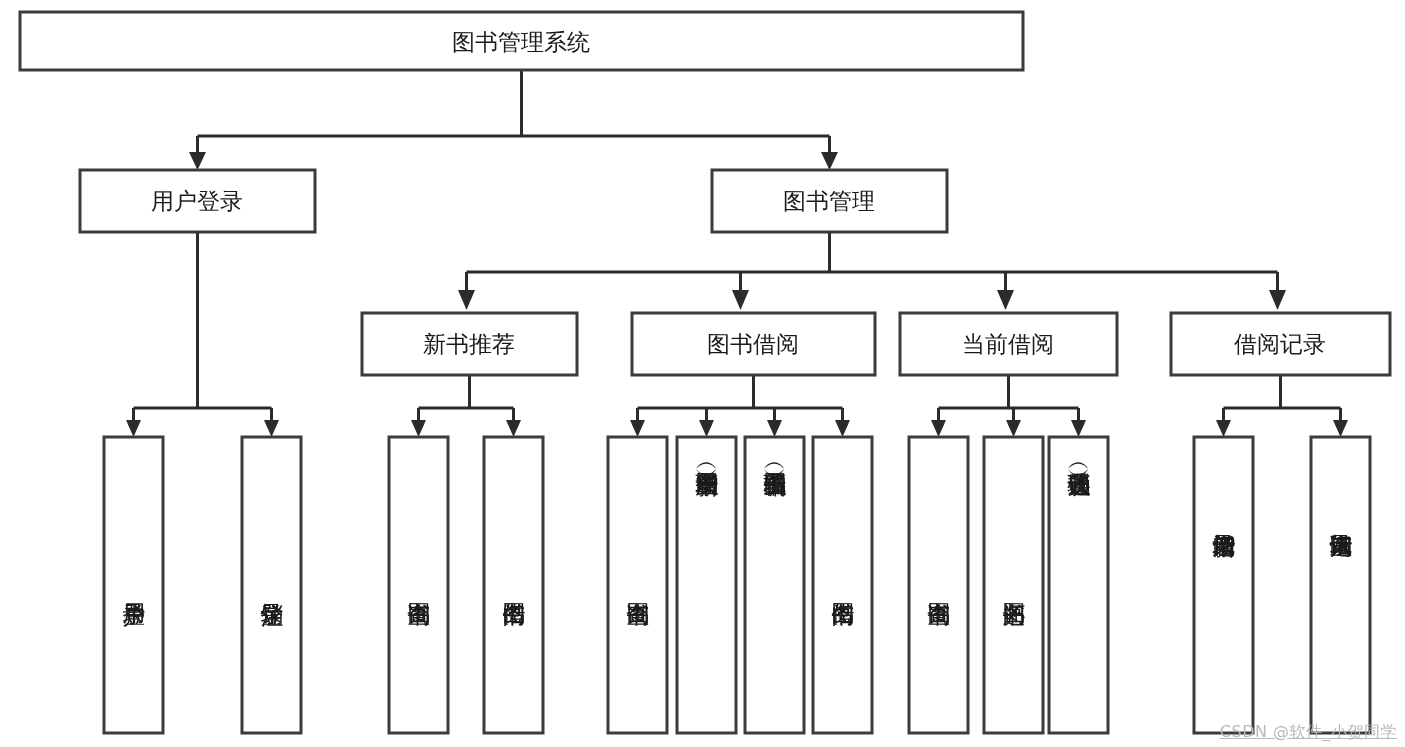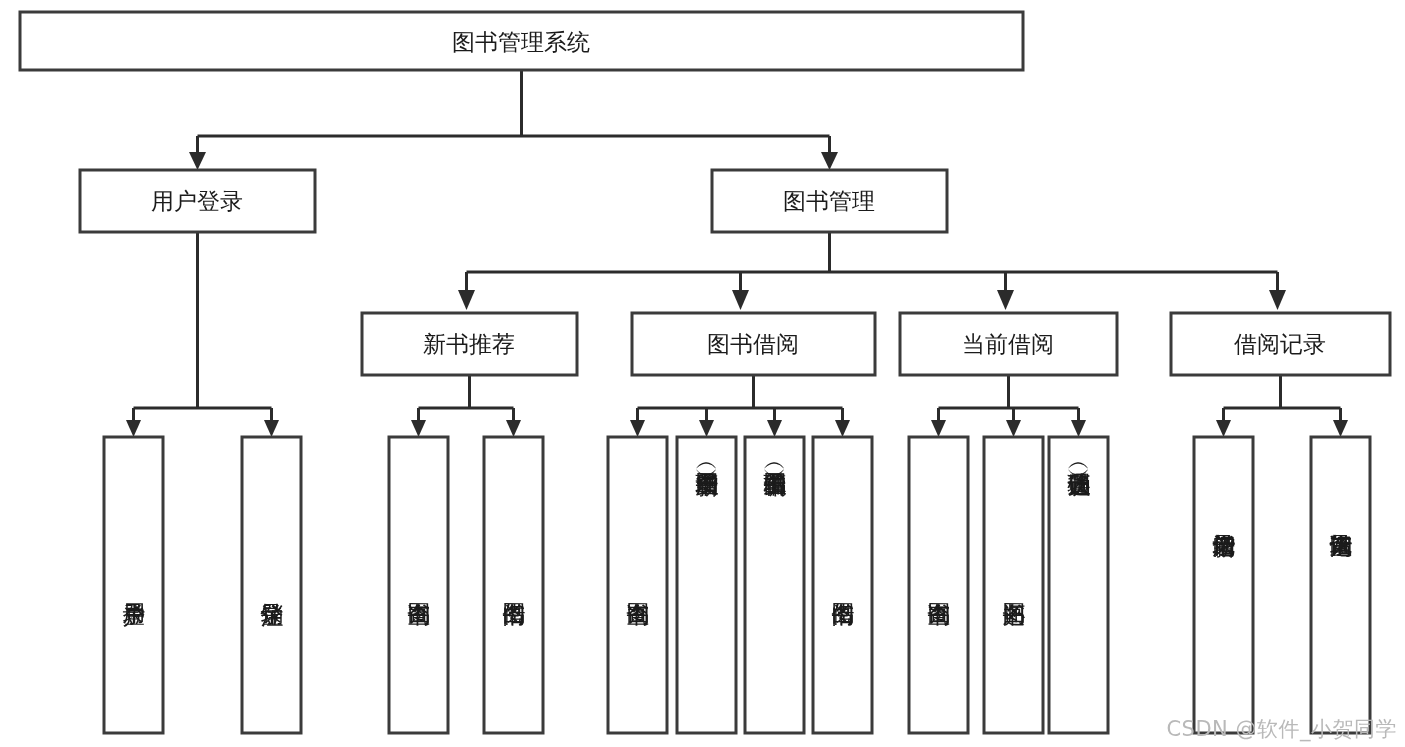--- a/index.html
+++ b/index.html
@@ -45,25 +45,26 @@
     stroke-width: 3;
     fill: none;
     stroke-linecap: butt;
   }
   .edge-head { fill: #2b2b2b; stroke: none; }
   .watermark {
     position: absolute;
     right: 8px;
     bottom: 4px;
     font-family: "DejaVu Sans", "Liberation Sans", sans-serif;
-    font-size: 21px;
+    font-size: 16px;
     color: #b9b9b9;
     white-space: nowrap;
     letter-spacing: 0.5px;
     user-select: none;
+    text-decoration: underline;
   }
 </style>
 </head>
 <body>
 
 <div id="diagram-root">
 
   <svg id="flowchart" viewBox="0 0 1405 747" xmlns="http://www.w3.org/2000/svg">
 
     <defs>

